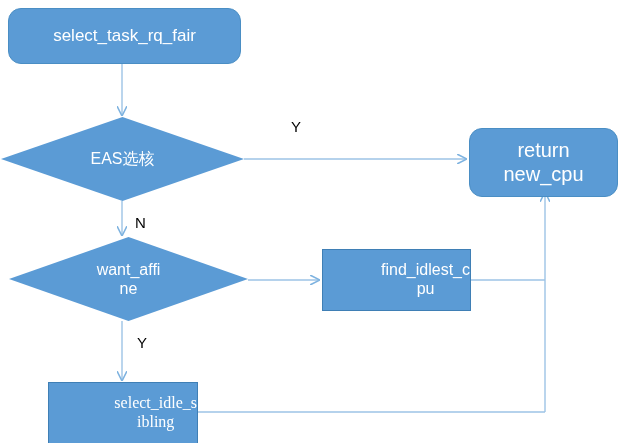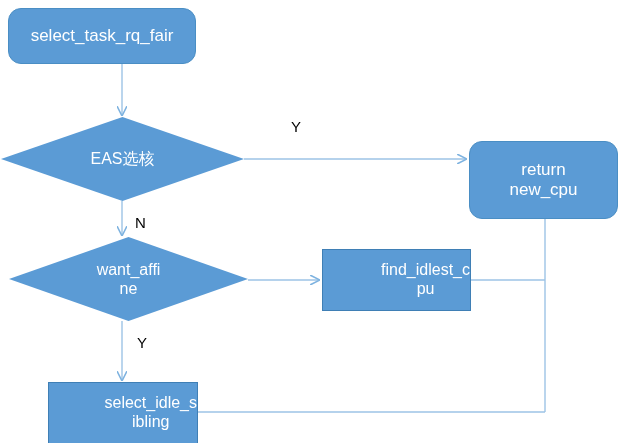--- a/index.html
+++ b/index.html
@@ -66,26 +66,26 @@
   }
   .edge-label {
     position: absolute;
     color: #000000;
     font-size: 15px;
     line-height: 1;
     z-index: 3;
   }
 
   
-  #node-select-task-rq-fair { left: 8px;   top: 8px;   width: 188px; height: 56px;  font-size: 17px; }
+  #node-select-task-rq-fair { left: 8px;   top: 8px;   width: 233px; height: 56px;  font-size: 17px; }
   #node-eas                 { left: 1px;   top: 117px; width: 243px; height: 84px;  font-size: 16px; }
   #node-want-affine         { left: 9px;   top: 237px; width: 239px; height: 84px;  font-size: 16px; }
-  #node-select-idle-sibling { left: 48px;  top: 382px; width: 150px; height: 62px;  font-size: 16px; }
+  #node-select-idle-sibling { left: 48px;  top: 382px; width: 150px; height: 62px;  font-size: 16px; font-family: Liberation Serif, serif; }
   #node-find-idlest-cpu     { left: 322px; top: 249px; width: 149px; height: 62px;  font-size: 16px; }
-  #node-return-new-cpu      { left: 469px; top: 128px; width: 149px; height: 78px;  font-size: 17px; margin-top: 13px; }
+  #node-return-new-cpu      { left: 469px; top: 128px; width: 149px; height: 69px;  font-size: 20px; }
 
   #label-y-eas       { left: 291px; top: 119px; }
   #label-n-eas       { left: 135px; top: 215px; }
   #label-y-affine    { left: 137px; top: 335px; }
 </style>
 </head>
 <body>
 
 <div id="canvas">
 

